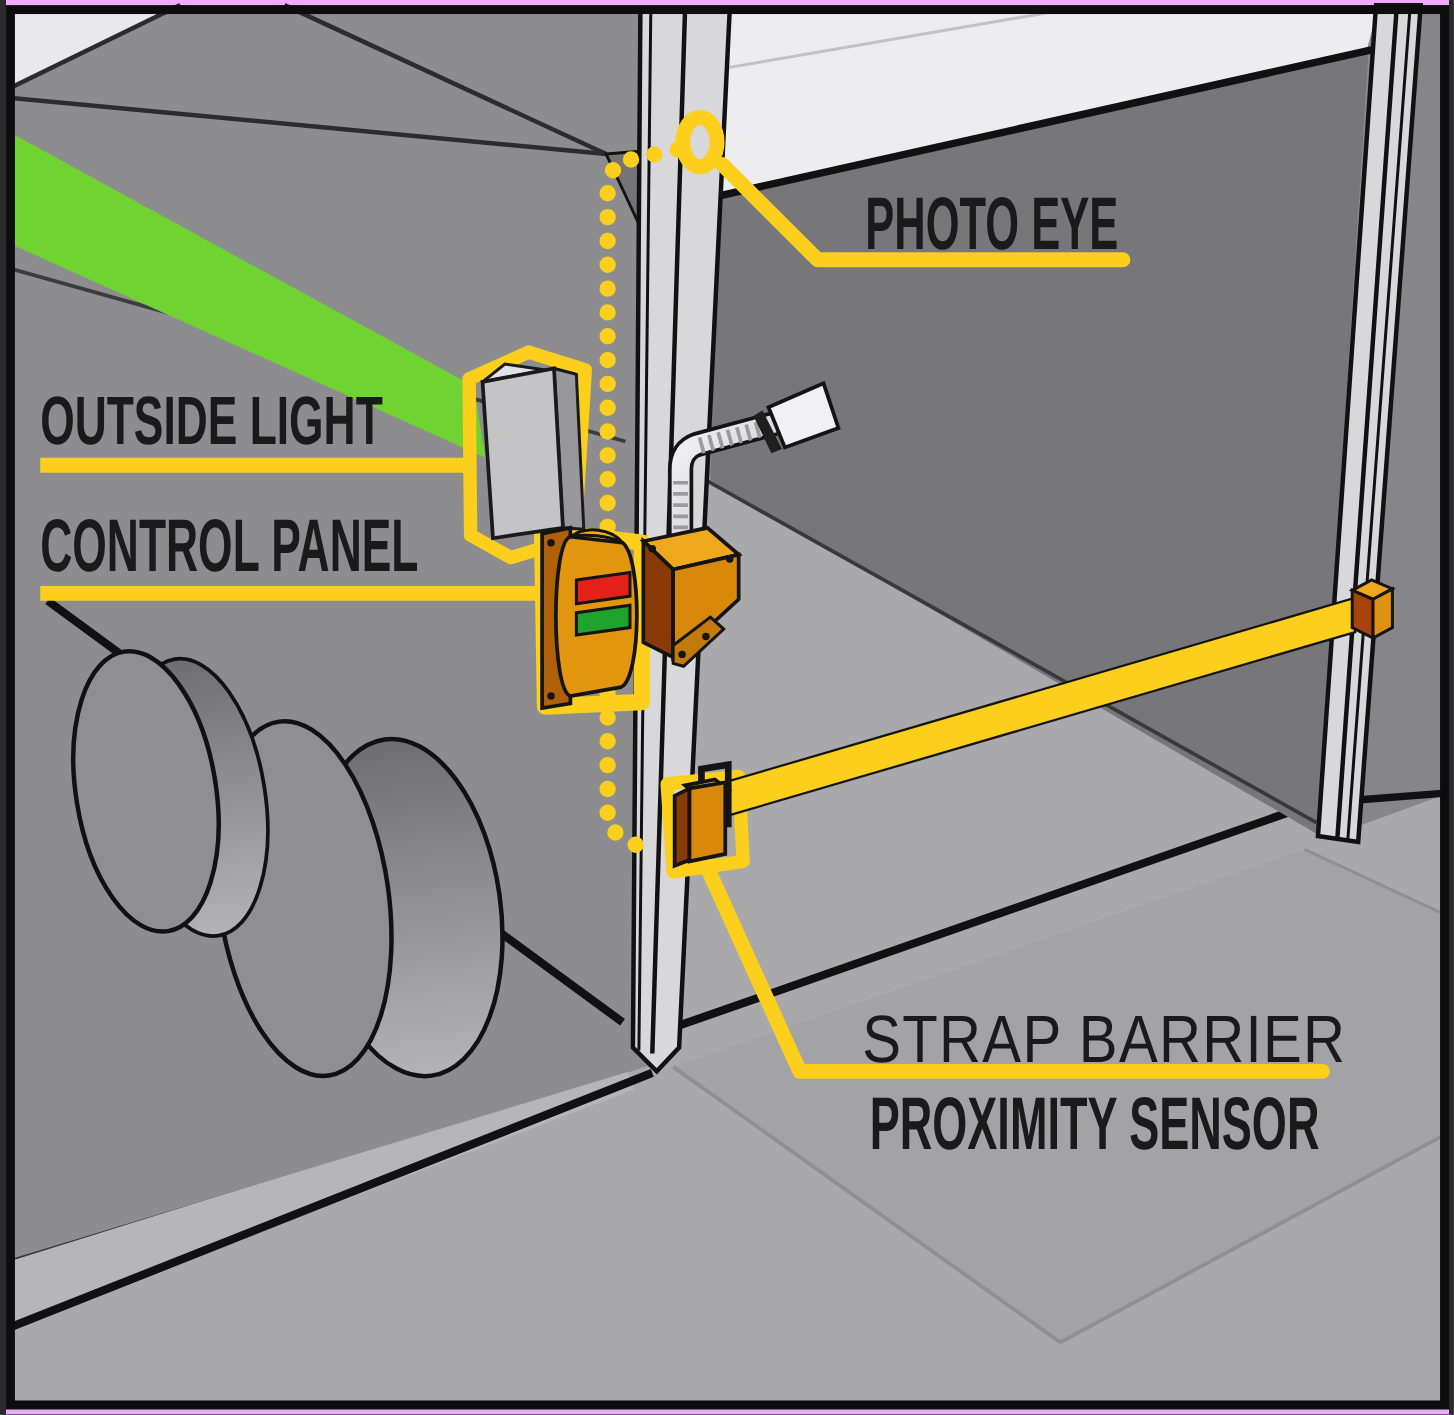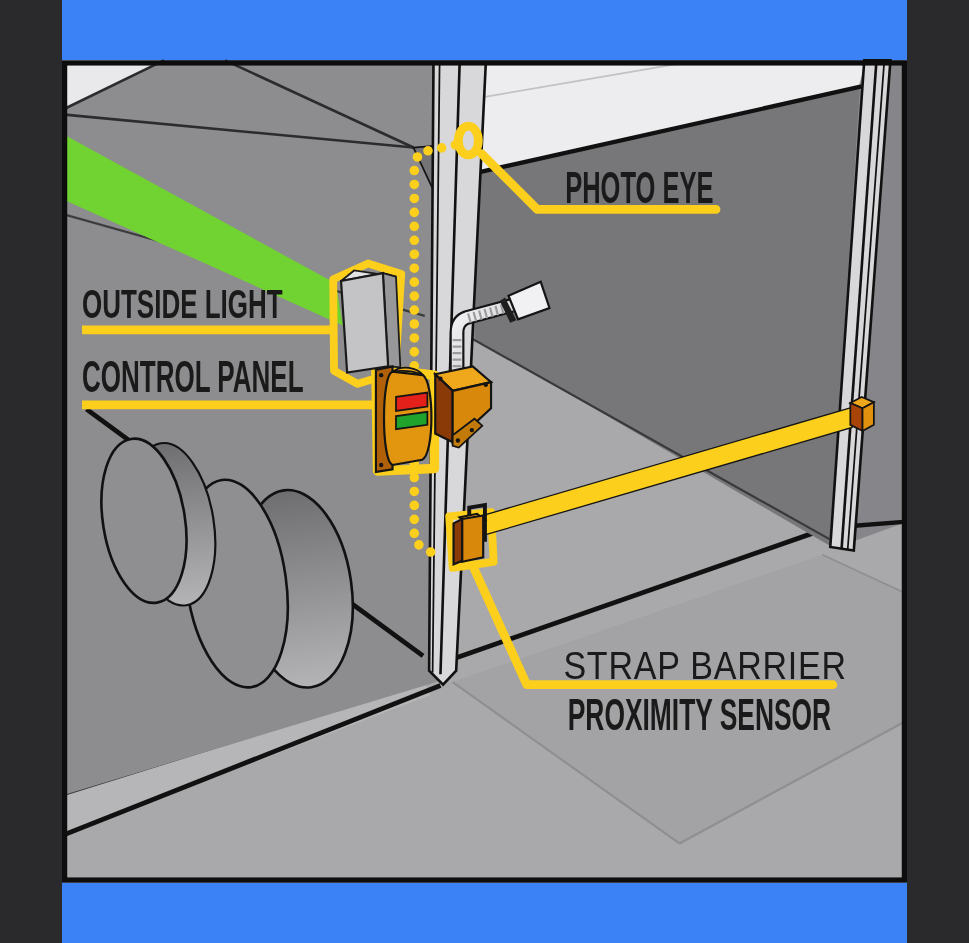--- a/index.html
+++ b/index.html
@@ -1,16 +1,16 @@
 <!DOCTYPE html>
 <html><head>
 <meta charset="utf-8">
 <style>
   html,body{margin:0;padding:0;background:#2a2a2c;}
-  .stage{width:845px;height:943px;position:relative;margin:0 auto;background:#3b82f6;overflow:hidden;}
+  .stage{width:962px;height:943px;position:relative;margin:0 auto;background:#f0abfc;overflow:hidden;}
   svg{display:block;width:100%;height:100%;}
   text{font-family:"Liberation Sans","DejaVu Sans",sans-serif;fill:#1a1a1a;}
   .lbl-cond{font-weight:700;}
   .lbl-wide{font-weight:400;letter-spacing:1px;}
 </style>
 </head>
 <body>
 
 <div class="stage">
 <svg viewBox="0 0 969 943" xmlns="http://www.w3.org/2000/svg">

